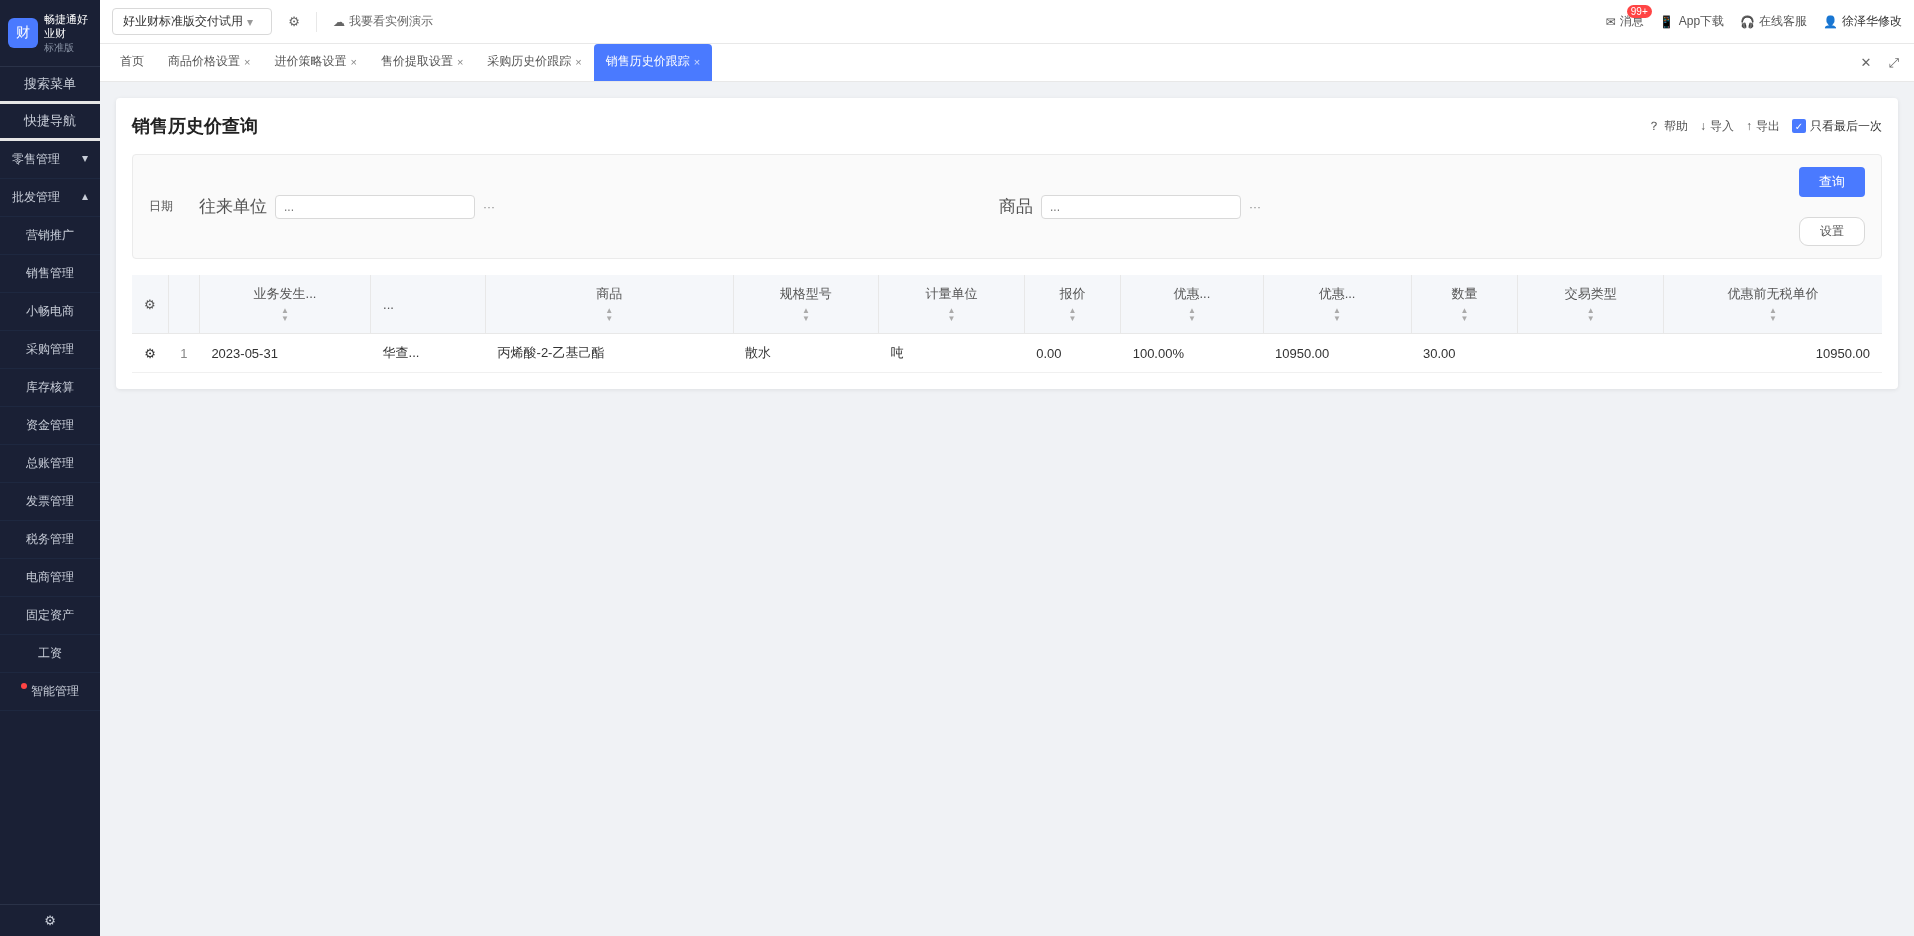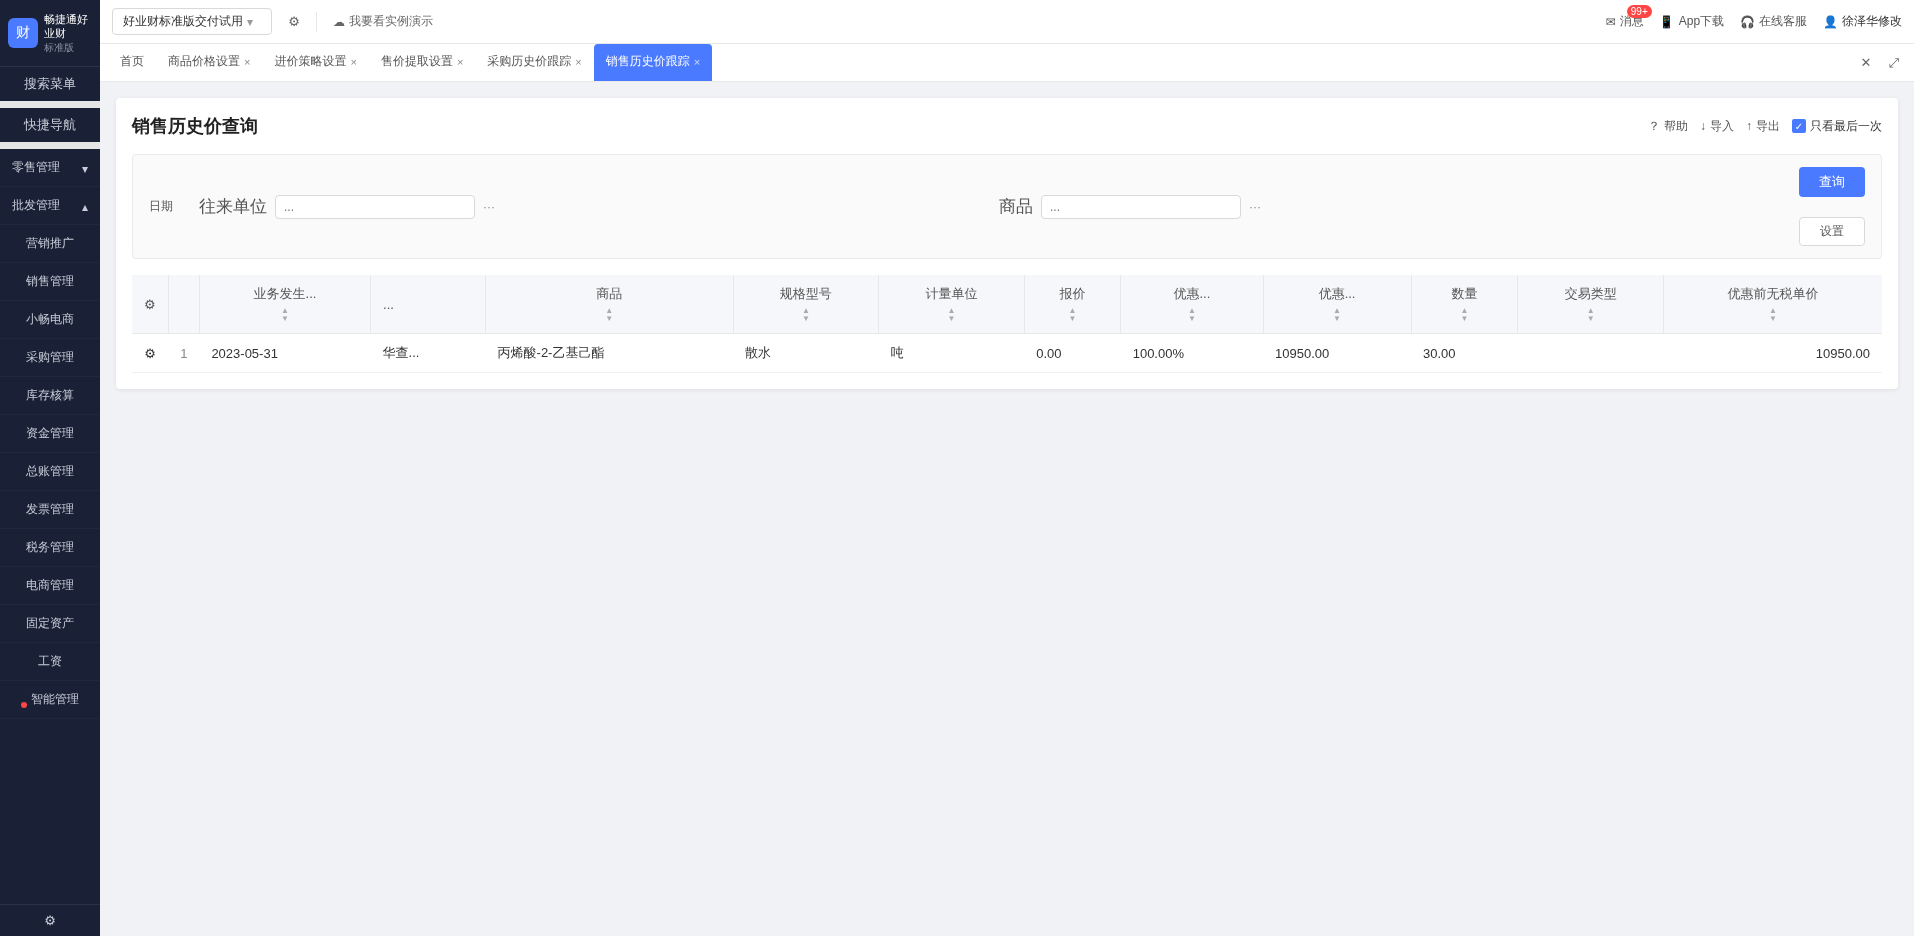--- a/index.html
+++ b/index.html
@@ -41,32 +41,32 @@
       line-height: 1.3;
       text-align: left;
     }
     .sidebar-logo-text .edition {
       color: #8892a4;
       font-size: 10px;
     }
     .sidebar-search {
       padding: 8px;
       text-align: center;
-      border-bottom: 7px solid #e5e5e5;
+      border-bottom: 3px solid #e5e5e5;
       cursor: pointer;
     }
     .sidebar-nav-item {
       padding: 10px 8px;
       text-align: center;
       cursor: pointer;
       font-size: 12px;
       color: #c8cdd8;
       border-bottom: 1px solid #1e2840;
       display: flex;
-      align-items: flex-end;
+      align-items: flex-start;
       justify-content: center;
       gap: 4px;
     }
     .sidebar-nav-item.has-arrow { justify-content: space-between; padding: 10px 12px; }
     .sidebar-nav-item .dot { width: 6px; height: 6px; border-radius: 50%; background: #ff4444; }
     .sidebar-bottom {
       padding: 8px;
       text-align: center;
       cursor: pointer;
       margin-top: auto;
@@ -343,21 +343,21 @@
       border-radius: 4px;
       padding: 6px 20px;
       font-size: 13px;
       cursor: pointer;
       white-space: nowrap;
     }
     .btn-default {
       background: white;
       color: #555;
       border: 1px solid #d9d9d9;
-      border-radius: 4px;
+      border-radius: 9px;
       padding: 5px 16px;
       font-size: 12px;
       cursor: pointer;
       white-space: nowrap;
       text-align: center;
     }
 
     
     .table-area { margin-top: 8px; }
     table {

